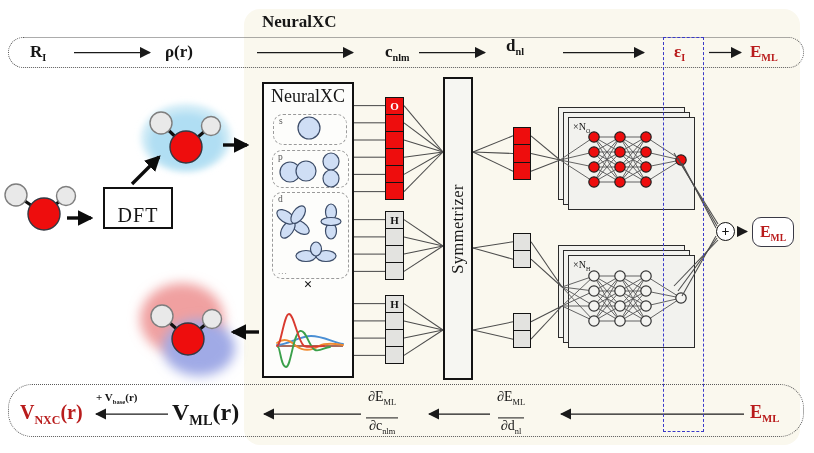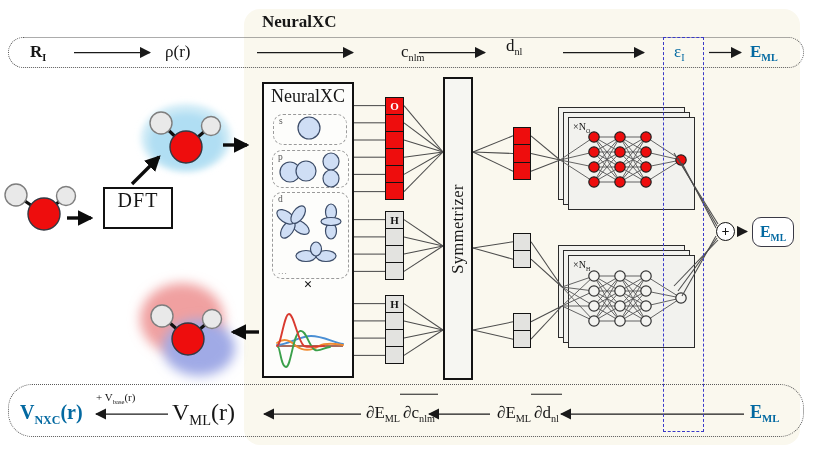--- a/index.html
+++ b/index.html
@@ -7,31 +7,31 @@
           font-family:"Liberation Serif",serif;color:#161616;}
   
   .nxc{position:absolute;left:244px;top:9px;width:556px;height:436px;background:#faf8ee;
        border-radius:16px;z-index:0;}
   .nxct{position:absolute;left:262px;top:12px;font-weight:bold;font-size:17px;z-index:4;}
   
   .band{position:absolute;border:1.6px dotted #5a5a5a;background:transparent;z-index:1;box-sizing:border-box;}
   .band.top{left:8px;top:37px;width:796px;height:31px;border-radius:17px;}
   .band.bot{left:8px;top:384px;width:796px;height:53px;border-radius:24px;}
   
-  .t{position:absolute;transform:translateY(-50%);white-space:nowrap;z-index:4;font-size:17px;}
+  .t{position:absolute;transform:translateY(-50%);white-space:nowrap;z-index:4;font-size:17px;font-weight:bold;}
   .bold{font-weight:bold;}
-  .navy{color:#0369a1;}
+  .navy{color:#b91c1c;}
   sub{font-size:60%;line-height:0;}
   
-  .frac{position:absolute;transform:translateY(-50%);display:inline-flex;flex-direction:row;
-        align-items:center;font-size:17px;z-index:4;line-height:1.15;}
-  .frac .den{border-top:1.4px solid #1a1a1a;padding:8px 3px;}
+  .frac{position:absolute;transform:translateY(-50%);display:inline-flex;flex-direction:column;
+        align-items:center;font-size:14px;z-index:4;line-height:1.15;gap:12px;}
+  .frac .den{border-top:1.4px solid #1a1a1a;padding:0 3px;}
   
   .dftbox{position:absolute;left:103px;top:187px;width:70px;height:42px;background:#fff;
-          border:2px solid #111;display:flex;align-items:flex-start;justify-content:center;
+          border:2px solid #111;display:flex;align-items:flex-end;justify-content:center;
           font-size:20px;letter-spacing:1px;z-index:3;box-sizing:border-box;}
   
   .proj{position:absolute;left:262px;top:82px;width:92px;height:296px;background:#fdfdfb;
         border:2.3px solid #111;z-index:1;box-sizing:border-box;}
   .ptitle{position:absolute;left:0;right:0;top:2px;text-align:center;font-size:18px;}
   .pbox{position:absolute;border:1.2px dashed #9a9a9a;border-radius:10px;box-sizing:border-box;}
   .pbl{position:absolute;left:5px;top:1px;font-size:9.5px;color:#555;}
   .pdots{position:absolute;left:5px;bottom:2px;font-size:9px;color:#777;letter-spacing:1px;}
   .ptimes{position:absolute;left:0;right:0;top:192px;text-align:center;font-weight:bold;font-size:15px;}
   .zbox{position:absolute;left:9px;top:218px;width:74px;height:70px;border:1.2px solid #b5b5b5;
@@ -427,21 +427,21 @@
 
   <div class="plus">
       <span>+</span>
     </div>
   <div class="emlbox">
     <span class="navy bold"><span>E</span><sub>ML</sub></span>
   </div>
 
   <div class="t bold" style="left:30px;top:52px"><span>R</span><sub>I</sub></div>
   <div class="t" style="left:165px;top:52px">ρ(r)</div>
-  <div class="t" style="left:401px;top:52px"><span>c</span><sub>nlm</sub></div>
+  <div class="t" style="left:385px;top:52px"><span>c</span><sub>nlm</sub></div>
   <div class="t" style="left:506px;top:46px"><span>d</span><sub>nl</sub></div>
   <div class="t navy" style="left:674px;top:52px"><span>ε</span><sub>I</sub></div>
   <div class="t navy bold" style="left:750px;top:52px"><span>E</span><sub>ML</sub></div>
 
   <div class="t navy bold" style="left:20px;top:412px;font-size:20px"><span>V</span><sub>NXC</sub><span>(r)</span></div>
   <div class="t" style="left:96px;top:397px;font-size:11px"><span>+ V</span><sub>base</sub><span>(r)</span></div>
   <div class="t" style="left:172px;top:412px;font-size:24px"><span>V</span><sub>ML</sub><span>(r)</span></div>
   <div class="frac" style="left:366px;top:412px">
     <span class="num"><span>∂E</span><sub>ML</sub></span>
     <span class="den"><span>∂c</span><sub>nlm</sub></span>

